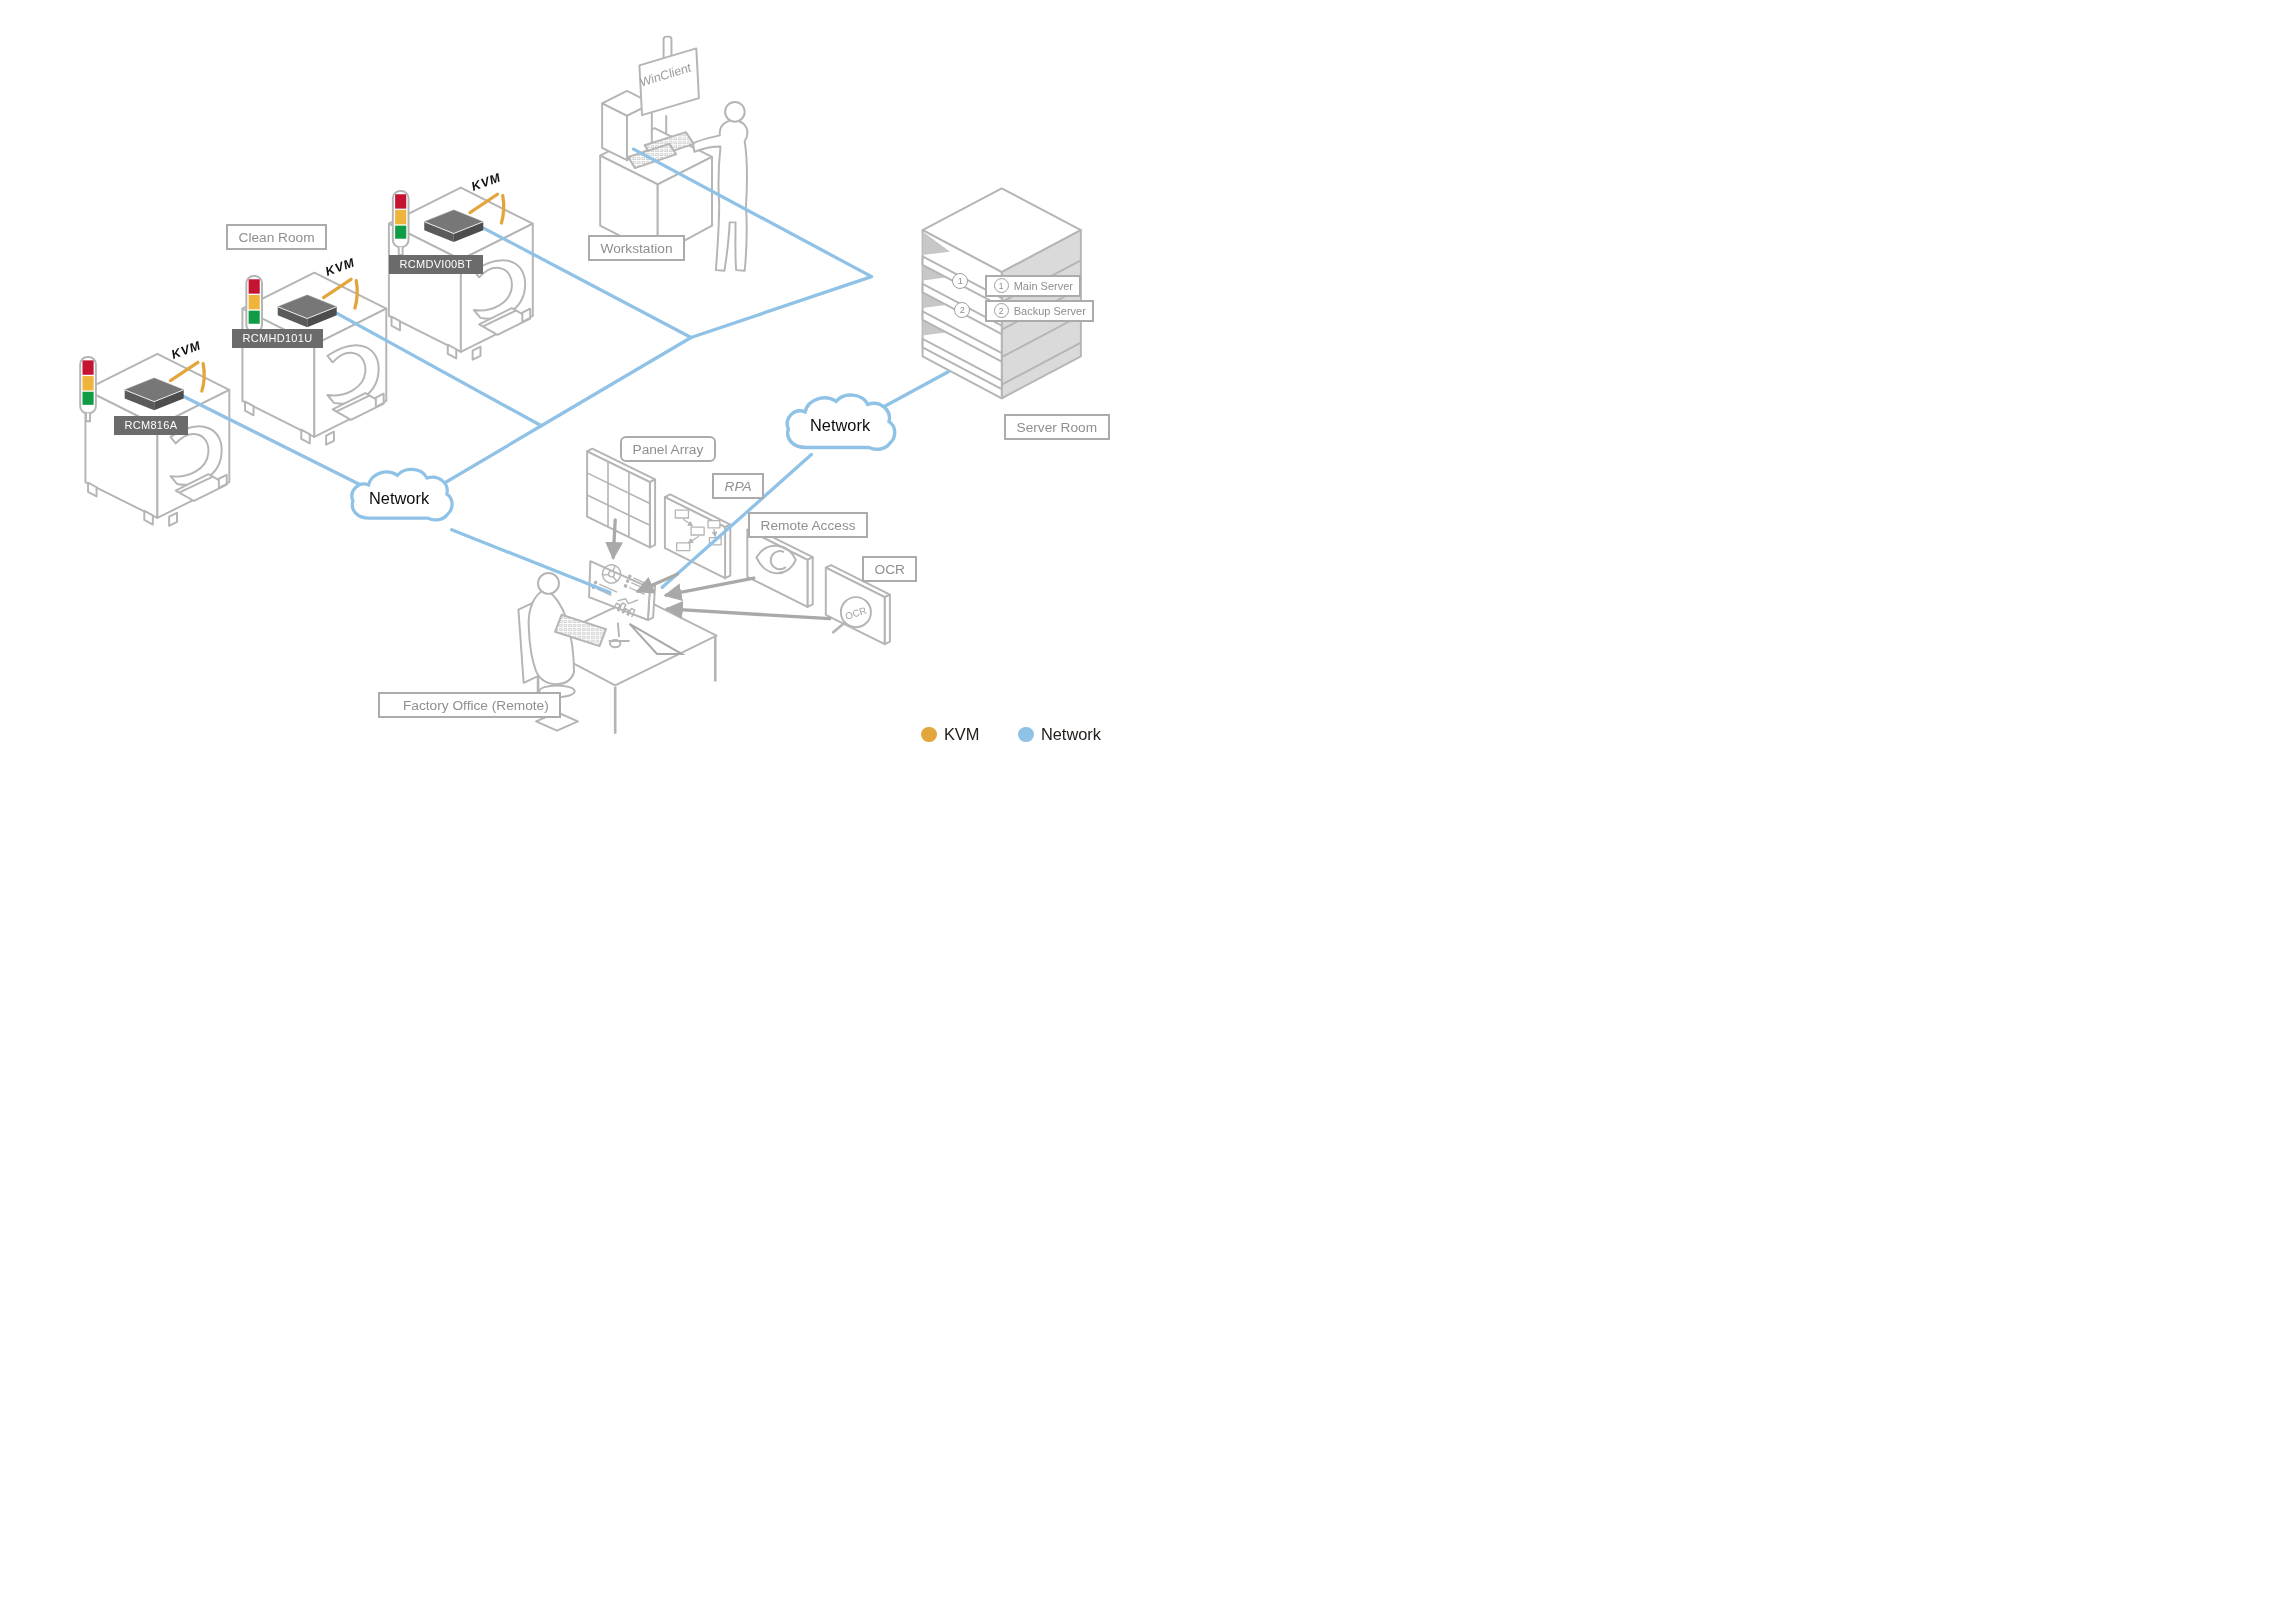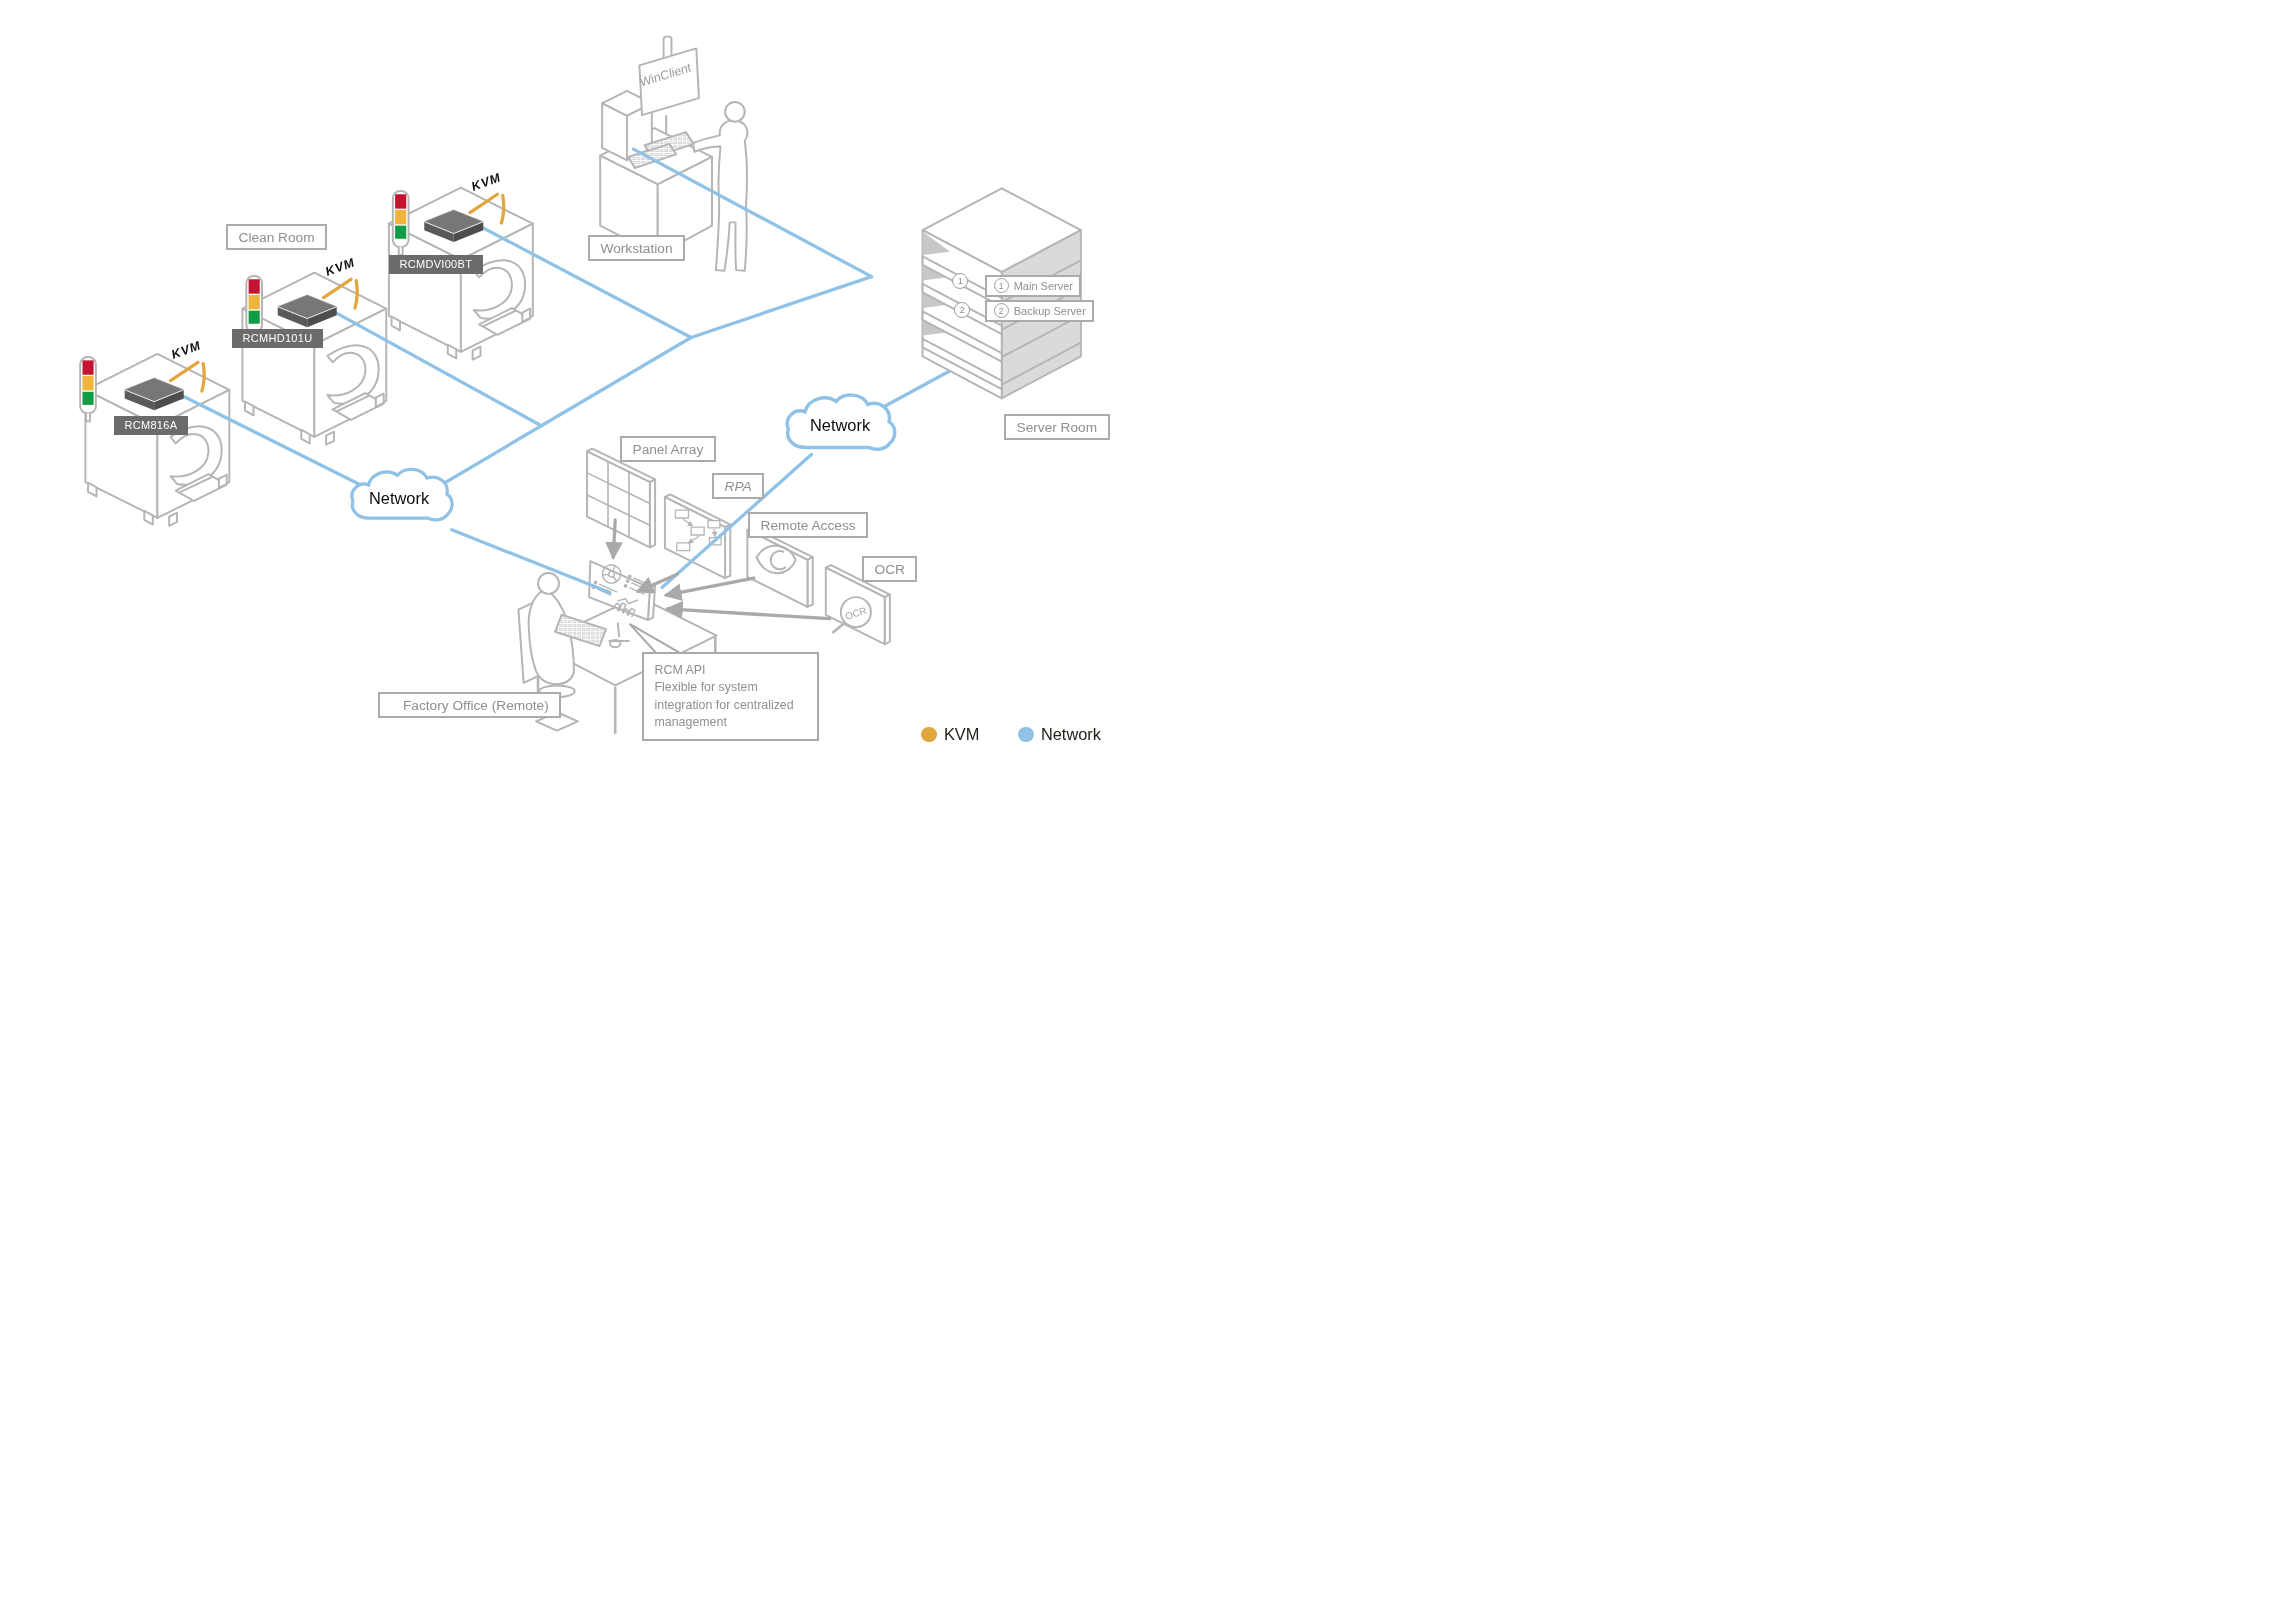--- a/index.html
+++ b/index.html
@@ -249,21 +249,21 @@
     <use href="#device" transform="translate(648,321) scale(0.82)"></use>
   </g>
 
   <path d="M1004,1000 L962,954 L1042,1000 Z" fill="#fff" stroke="#a9a9a9" stroke-width="3"></path>
 </svg>
 
 <div class="box-label" style="left:226px;top:224px;">Clean Room</div>
 <div class="box-label" style="left:588px;top:235px;">Workstation</div>
 <div class="box-label" style="left:964px;top:414px;margin-left:40px;">Server Room</div>
 <div class="box-label" style="left:378px;top:692px;padding-left:23px;">Factory Office (Remote)</div>
-<div class="box-label" style="left:620px;top:436px;">Panel Array</div>
+<div class="box-label" style="left:620px;top:436px;border-radius:6px;">Panel Array</div>
 <div class="box-label" style="left:712px;top:473px;font-style:italic;">RPA</div>
 <div class="box-label" style="left:748px;top:512px;">Remote Access</div>
 <div class="box-label" style="left:862px;top:556px;">OCR</div>
 
 <div class="srv-label" style="left:985px;top:275px;">
   <span class="circ">1</span>
   <span>Main Server</span>
 </div>
 <div class="srv-label" style="left:985px;top:300px;">
   <span class="circ">2</span>
@@ -278,26 +278,20 @@
 
 <div class="kvm" style="left:171px;top:343px;">KVM</div>
 <div class="kvm" style="left:325px;top:260px;">KVM</div>
 <div class="kvm" style="left:471px;top:175px;">KVM</div>
 
 <div class="net-label" style="left:369px;top:489px;">Network</div>
 <div class="net-label" style="left:810px;top:416px;">Network</div>
 
 <div class="winclient" style="left:639px;top:68px;">WinClient</div>
 
-<div class="callout" style="left:642px;top:652px;">
-  <div>RCM API</div>
-  <div>Flexible for system</div>
-  <div>integration for centralized</div>
-  <div>management</div>
-</div>
 
 <div class="legend-item" style="left:921px;top:725px;">
   <span class="dot" style="background:#E2A63C;"></span>
   <span>KVM</span>
 </div>
 <div class="legend-item" style="left:1018px;top:725px;">
   <span class="dot" style="background:#8FC2E6;"></span>
   <span>Network</span>
 </div>
 

